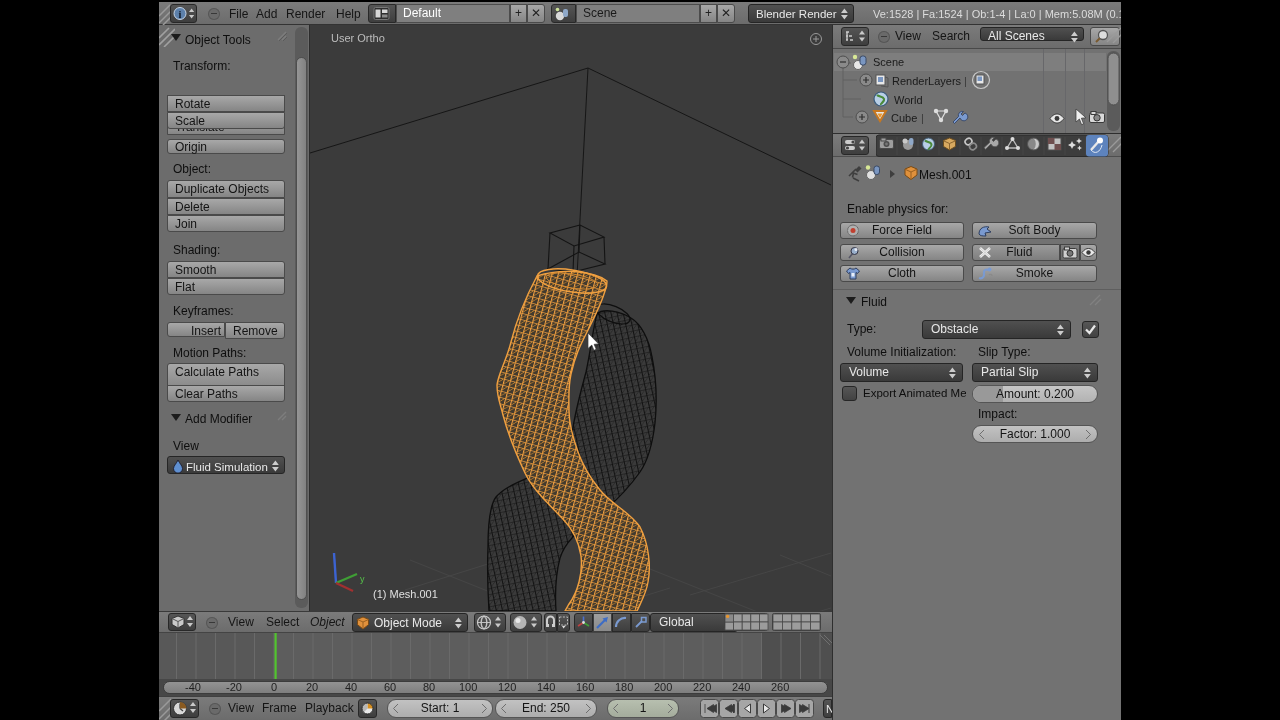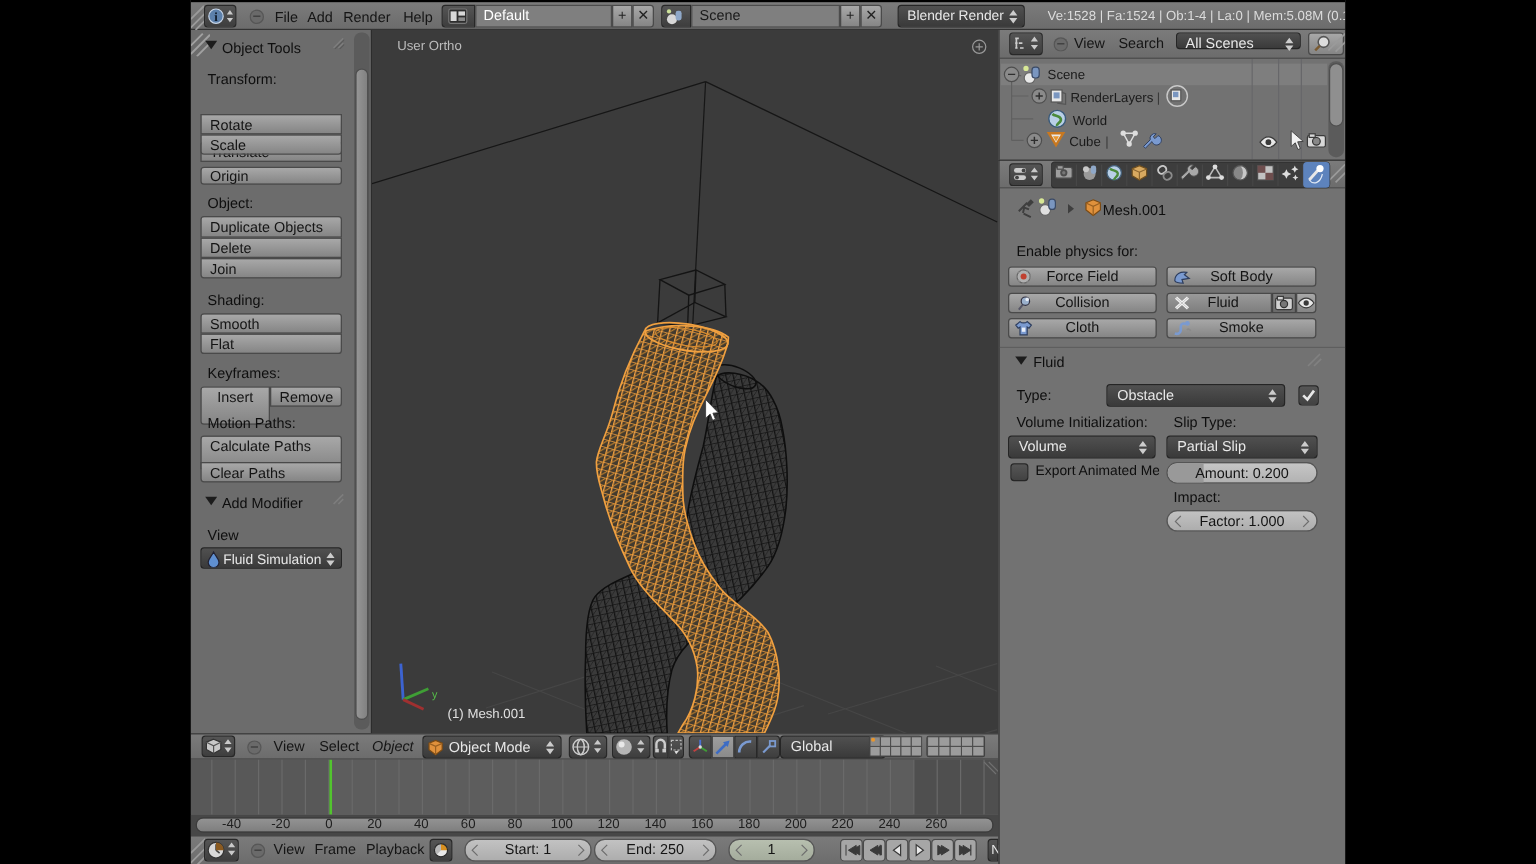--- a/index.html
+++ b/index.html
@@ -86,21 +86,21 @@
   <div class="btn" style="left:8px;top:87px;width:118px;height:17px;padding-left:7px;line-height:16px;border-radius:0 0 3px 3px;">Scale</div>
   <div class="btn" style="left:8px;top:114px;width:118px;height:15px;padding-left:7px;">Origin</div>
   <div class="lbl" style="left:14px;top:137px;">Object:</div>
   <div class="btn" style="left:8px;top:155px;width:118px;height:18px;padding-left:7px;line-height:17px;border-radius:3px 3px 0 0;">Duplicate Objects</div>
   <div class="btn" style="left:8px;top:173px;width:118px;height:17px;padding-left:7px;line-height:16px;border-radius:0;">Delete</div>
   <div class="btn" style="left:8px;top:190px;width:118px;height:17px;padding-left:7px;line-height:16px;border-radius:0 0 3px 3px;">Join</div>
   <div class="lbl" style="left:14px;top:218px;">Shading:</div>
   <div class="btn" style="left:8px;top:236px;width:118px;height:17px;padding-left:7px;line-height:16px;border-radius:3px 3px 0 0;">Smooth</div>
   <div class="btn" style="left:8px;top:253px;width:118px;height:17px;padding-left:7px;line-height:16px;border-radius:0 0 3px 3px;">Flat</div>
   <div class="lbl" style="left:14px;top:279px;">Keyframes:</div>
-  <div class="btn" style="left:8px;top:297px;width:58px;height:32px;padding-left:13px;line-height:16px;border-radius:3px 0 0 3px;">Insert</div>
+  <div class="btn" style="left:8px;top:297px;width:58px;height:15px;padding-left:23px;line-height:16px;border-radius:3px 0 0 3px;">Insert</div>
   <div class="btn" style="left:66px;top:297px;width:60px;height:17px;padding-left:7px;line-height:16px;border-radius:0 3px 3px 0;">Remove</div>
   <div class="lbl" style="left:14px;top:321px;">Motion Paths:</div>
   <div class="btn" style="left:8px;top:338px;width:118px;height:28px;padding-left:7px;line-height:16px;border-radius:3px 3px 0 0;">Calculate Paths</div>
   <div class="btn" style="left:8px;top:360px;width:118px;height:17px;padding-left:7px;line-height:16px;border-radius:0 0 3px 3px;">Clear Paths</div>
   <svg width="10" height="10" style="left:118px;top:386px;">
         <path d="M1 9L9 1M5 9l4-4" stroke="#7d7d7d" stroke-width="1.4" fill="none"></path>
       </svg>
   <div class="abs" style="left:12px;top:389px;width:0;height:0;border-left:5px solid transparent;border-right:5px solid transparent;border-top:7px solid #1c1c1c;"></div>
   <div class="lbl" style="left:26px;top:387px;">Add Modifier</div>
   <div class="lbl" style="left:14px;top:414px;">View</div>

